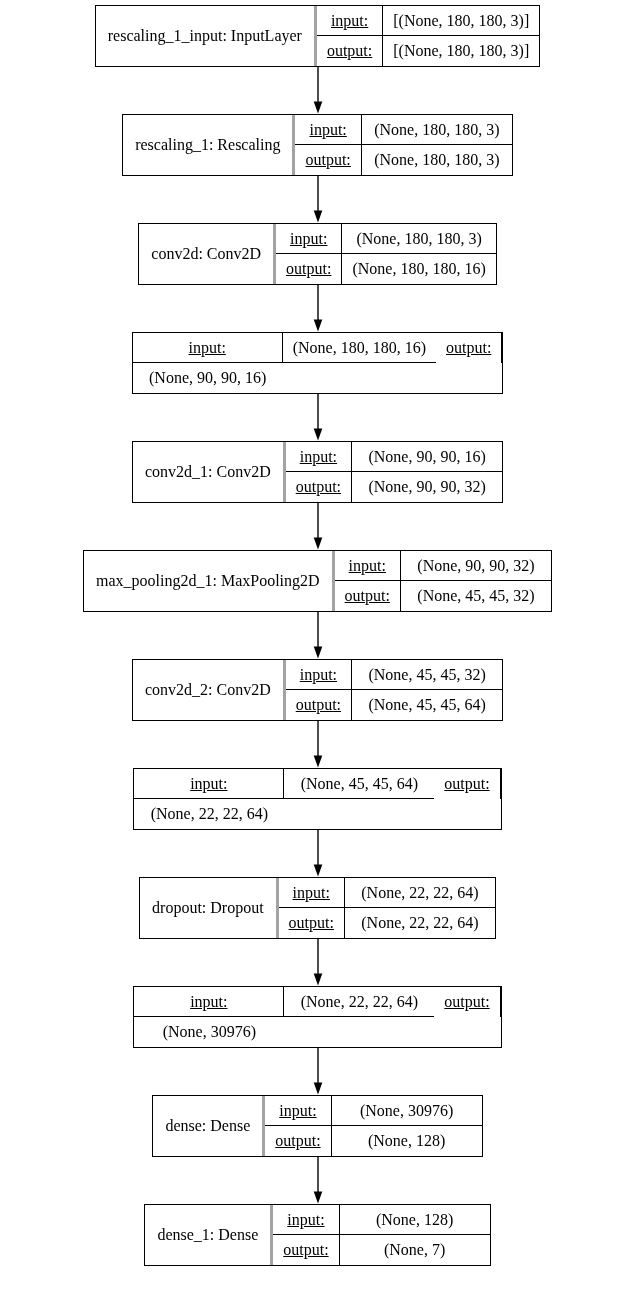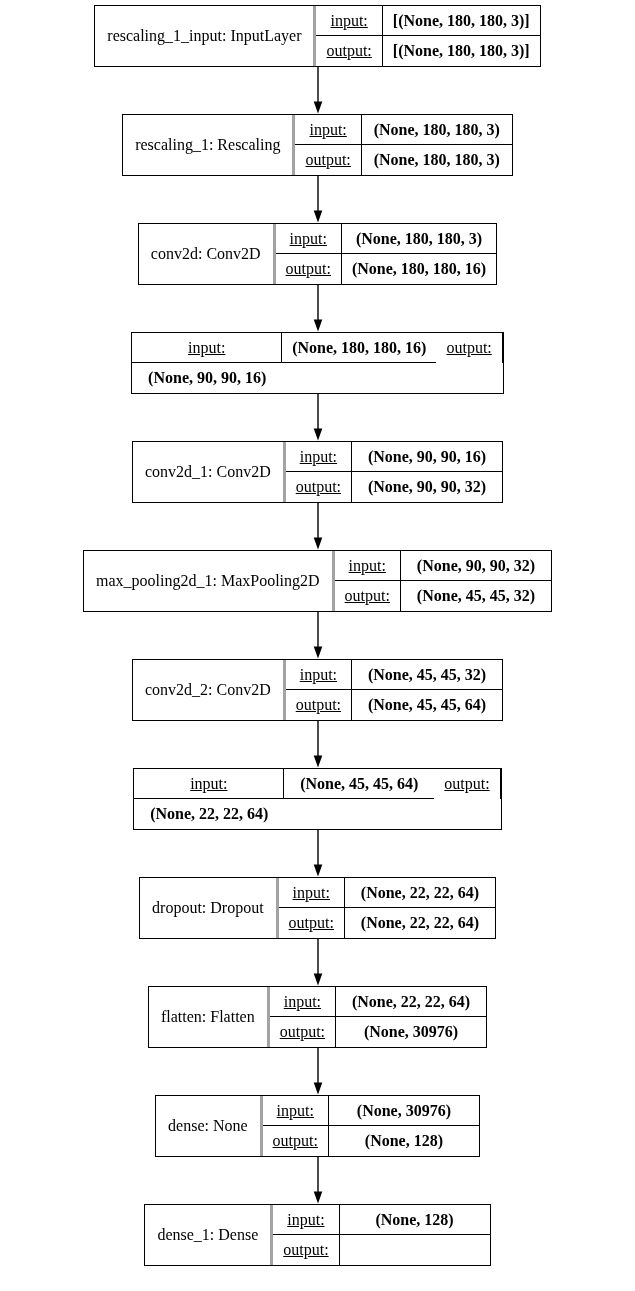--- a/index.html
+++ b/index.html
@@ -48,21 +48,20 @@
     text-decoration: underline;
   }
   .cell.row-in {
     border-bottom: 1px solid #000000;
   }
   .cell.lbl, .cell.val {
     height: 30px;
   }
   .cell.val {
     min-width: 150px;
-    font-weight: bold;
   }
   svg.arrow {
     display: block;
     flex: 0 0 auto;
   }
 </style>
 </head>
 <body>
 
 <div class="graph">
@@ -167,43 +166,43 @@
     <div class="cell val row-in">(None, 22, 22, 64)</div>
     <div class="cell lbl">output:</div>
     <div class="cell val">(None, 22, 22, 64)</div>
   </div>
   <svg class="arrow" width="14" height="47" viewBox="0 0 14 47">
       <line x1="7" y1="0" x2="7" y2="35" stroke="#000000" stroke-width="1.4"></line>
       <polygon points="2.7,34.5 11.3,34.5 7,46.5" fill="#000000"></polygon>
     </svg>
 
   <div class="node">
-    <div class="cell name">flatten: Flatten</div>
     <div class="cell lbl row-in">input:</div>
     <div class="cell val row-in">(None, 22, 22, 64)</div>
     <div class="cell lbl">output:</div>
     <div class="cell val">(None, 30976)</div>
   </div>
   <svg class="arrow" width="14" height="47" viewBox="0 0 14 47">
       <line x1="7" y1="0" x2="7" y2="35" stroke="#000000" stroke-width="1.4"></line>
       <polygon points="2.7,34.5 11.3,34.5 7,46.5" fill="#000000"></polygon>
     </svg>
 
   <div class="node">
-    <div class="cell name">dense: None</div>
+    <div class="cell name">dense: Dense</div>
     <div class="cell lbl row-in">input:</div>
     <div class="cell val row-in">(None, 30976)</div>
     <div class="cell lbl">output:</div>
     <div class="cell val">(None, 128)</div>
   </div>
   <svg class="arrow" width="14" height="47" viewBox="0 0 14 47">
       <line x1="7" y1="0" x2="7" y2="35" stroke="#000000" stroke-width="1.4"></line>
       <polygon points="2.7,34.5 11.3,34.5 7,46.5" fill="#000000"></polygon>
     </svg>
 
   <div class="node">
     <div class="cell name">dense_1: Dense</div>
     <div class="cell lbl row-in">input:</div>
     <div class="cell val row-in">(None, 128)</div>
     <div class="cell lbl">output:</div>
+    <div class="cell val">(None, 7)</div>
   </div>
 
 </div>
 
 </body></html>

